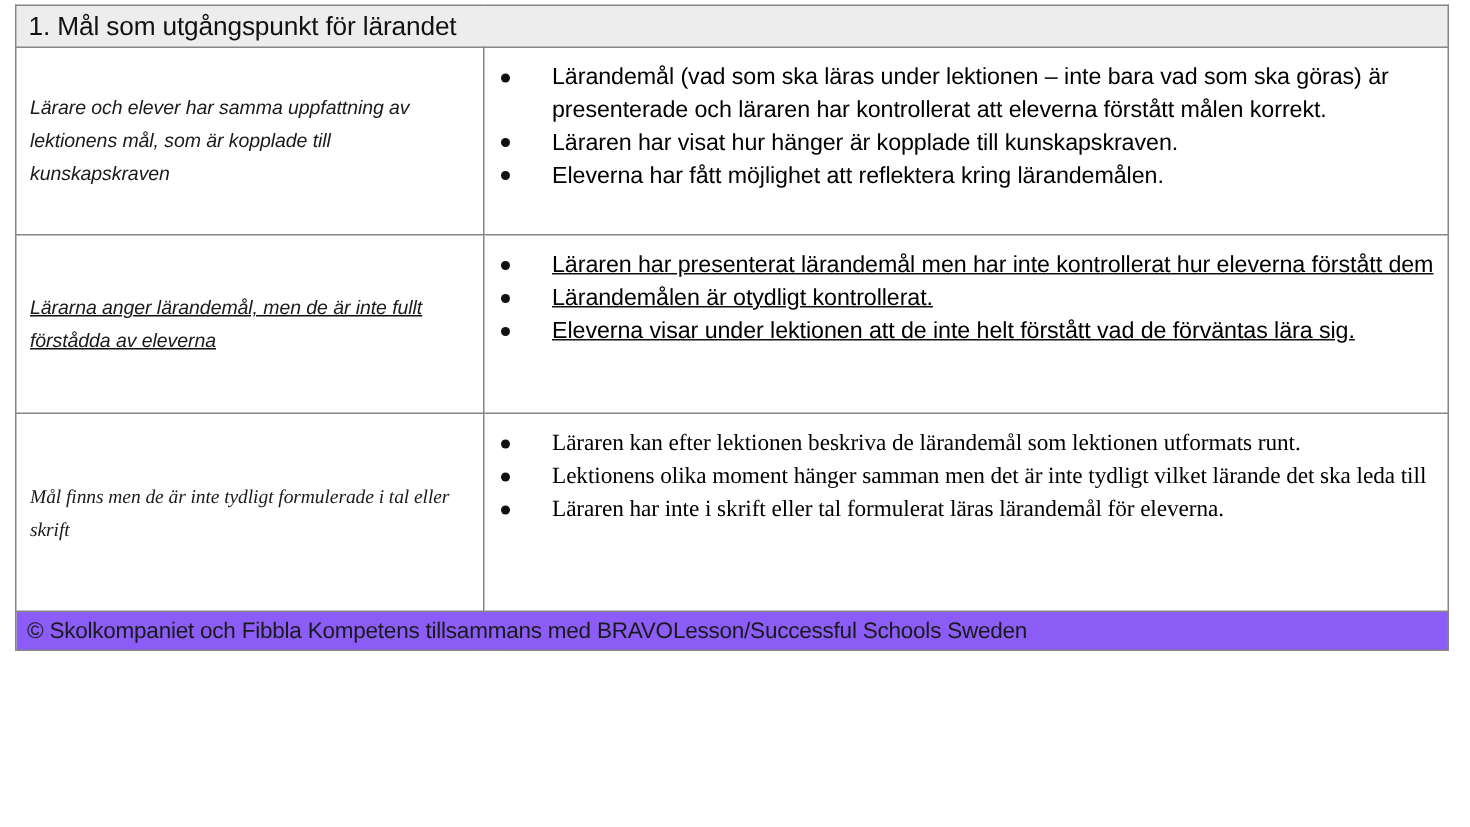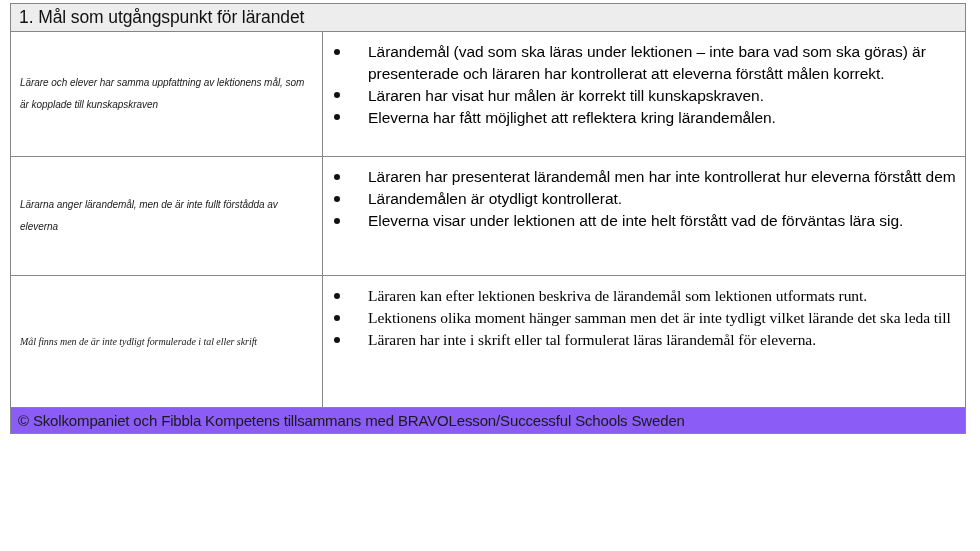--- a/index.html
+++ b/index.html
@@ -81,21 +81,21 @@
   }
   .level-inner {
     display: flex;
     align-items: center;
     height: 100%;
     box-sizing: border-box;
     padding: 0 10px 0 9px;
   }
   .level-text {
     font-style: italic;
-    font-size: 10px;
+    font-size: 13px;
     line-height: 22px;
     color: #1a1a1a;
     letter-spacing: -0.05px;
   }
 
   
   .crit-cell {
     border-left: 1px solid #868686;
     border-right: 1px solid #4a4a4a;
     border-top: 1px solid #6a6a6a;
@@ -120,21 +120,21 @@
     left: 11px;
     top: 7.5px;
     width: 6px;
     height: 6px;
     border-radius: 50%;
     background: #111111;
   }
 
   
   .r1 .level-cell, .r1 .crit-cell { height: 124px; }
-  .r2 .level-cell, .r2 .crit-cell { height: 118px; }
+  .r2 .level-cell, .r2 .crit-cell { height: 118px; text-decoration: underline; }
   .r3 .level-cell, .r3 .crit-cell { height: 131px; font-family: Liberation Serif, serif; }
   .r4 .level-cell, .r4 .crit-cell { height: 66px; }
 
   
   .foot-row td {
     background: #8b5cf6;
     border: 1px solid #4a4a4a;
     border-top: 2px solid #4a4a4a;
     height: 25px;
   }
@@ -167,21 +167,21 @@
 
       <tr class="r1">
         <td class="level-cell">
           <div class="level-inner">
             <div class="level-text">Lärare och elever har samma uppfattning av lektionens mål, som är kopplade till kunskapskraven</div>
           </div>
         </td>
         <td class="crit-cell">
           <ul class="bullets">
             <li><span class="dot"></span><span>Lärandemål (vad som ska läras under lektionen – inte bara vad som ska göras) är presenterade och läraren har kontrollerat att eleverna förstått målen korrekt.</span></li>
-            <li><span class="dot"></span><span>Läraren har visat hur målen är korrekt till kunskapskraven.</span></li>
+            <li><span class="dot"></span><span>Läraren har visat hur hänger är kopplade till kunskapskraven.</span></li>
             <li><span class="dot"></span><span>Eleverna har fått möjlighet att reflektera kring lärandemålen.</span></li>
           </ul>
         </td>
       </tr>
 
       <tr class="r2">
         <td class="level-cell">
           <div class="level-inner">
             <div class="level-text">Lärarna anger lärandemål, men de är inte fullt förstådda av eleverna</div>
           </div>

